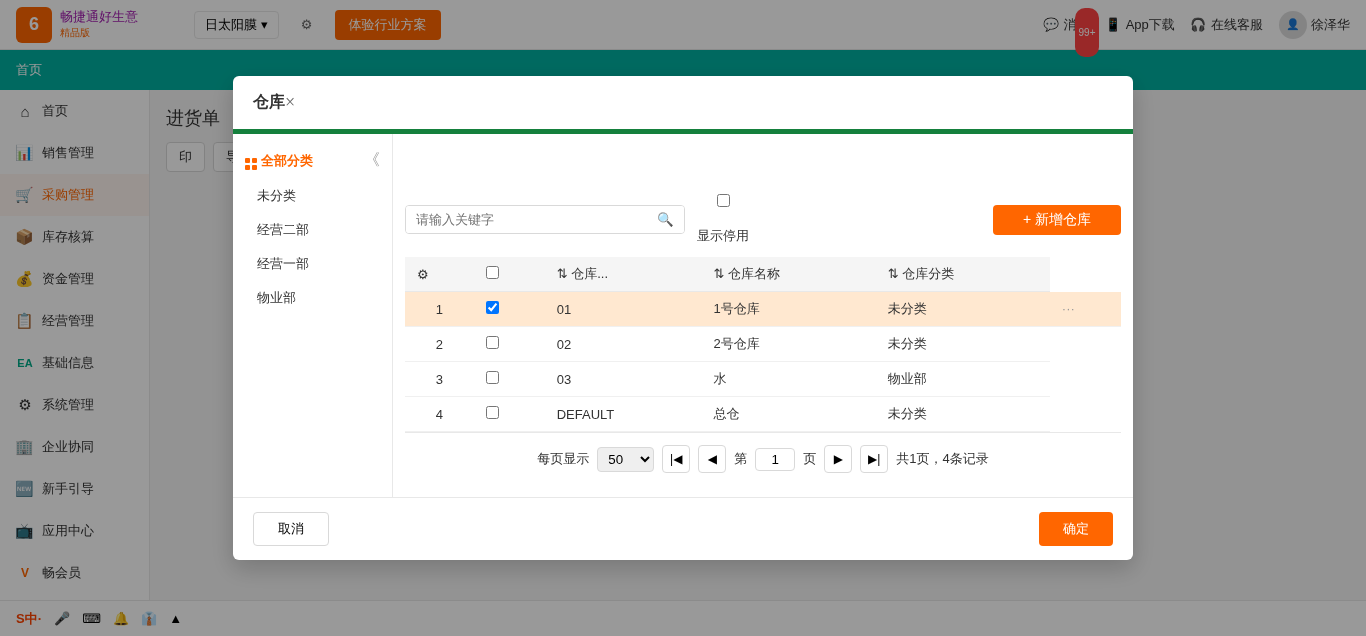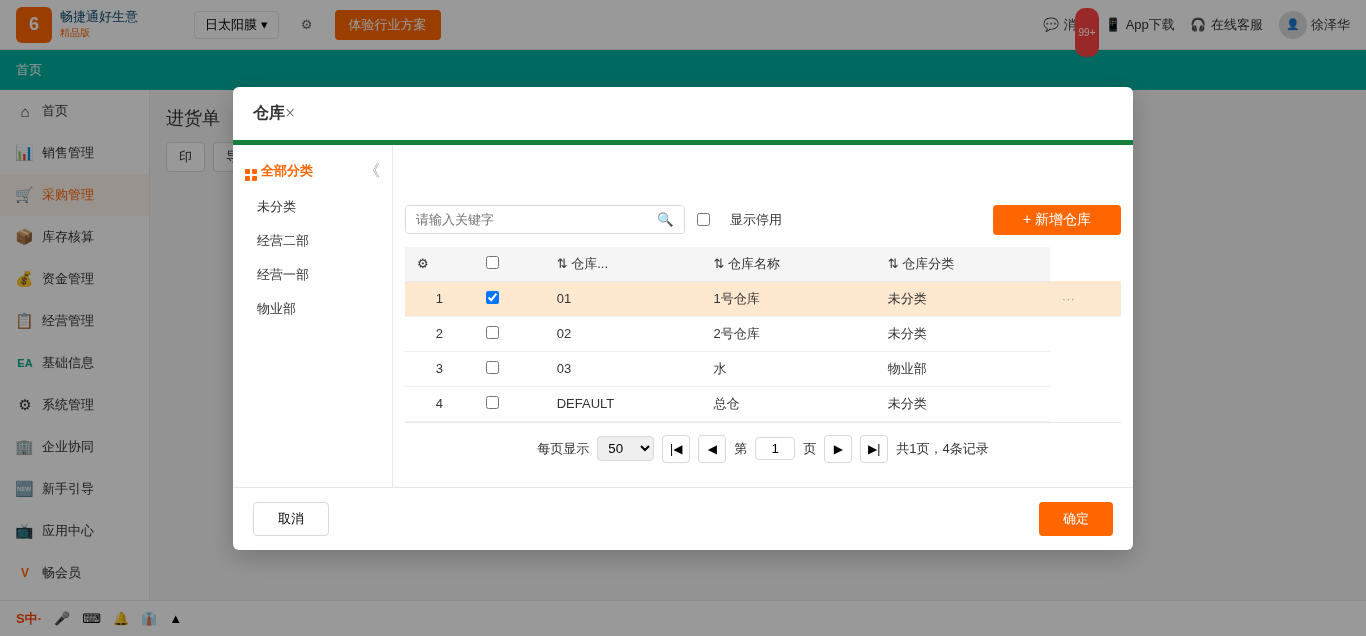--- a/index.html
+++ b/index.html
@@ -18,21 +18,21 @@
     }
     .logo-area {
       display: flex; align-items: center; gap: 8px;
       width: 150px;
     }
     .logo-icon {
       width: 36px; height: 36px; background: #ff6600; border-radius: 6px;
       display: flex; align-items: center; justify-content: center;
       color: white; font-weight: bold; font-size: 18px;
     }
-    .logo-text { font-size: 13px; color: #0c4a6e; line-height: 1.3; }
+    .logo-text { font-size: 13px; color: #a21caf; line-height: 1.3; }
     .logo-sub { font-size: 10px; color: #ff6600; }
     .top-nav { display: flex; align-items: center; flex: 1; gap: 12px; }
     .store-selector {
       display: flex; align-items: center; gap: 4px;
       border: 1px solid #e8e8e8; border-radius: 4px;
       padding: 4px 10px; cursor: pointer; font-size: 13px; margin-left: 28px;
     }
     .settings-btn {
       width: 32px; height: 32px; display: flex; align-items: center; justify-content: center;
       cursor: pointer; color: #666;
@@ -119,21 +119,21 @@
     
     .table-area { flex: 1; display: flex; flex-direction: column; padding: 12px; }
     .table-toolbar { display: flex; align-items: center; gap: 12px; margin-bottom: 12px; margin-top: 48px; }
     .search-box {
       display: flex; align-items: center; border: 1px solid #d9d9d9;
       border-radius: 4px; overflow: hidden; flex: 1; max-width: 280px;
     }
     .search-input { border: none; outline: none; padding: 6px 10px; font-size: 13px; flex: 1; }
     .search-btn { padding: 6px 10px; background: white; border: none; cursor: pointer; color: #666; }
     .show-disabled { display: flex; align-items: center; gap: 6px; font-size: 13px; color: #333; }
-    .checkbox-label { display: flex; align-items: center; gap: 20px; cursor: pointer; }
+    .checkbox-label { display: flex; align-items: center; gap: 20px; cursor: pointer; flex-direction: column; }
     .add-btn {
       background: #ff6600; color: white; border: none; border-radius: 4px;
       padding: 6px 30px; cursor: pointer; font-size: 14px; margin-left: auto;
     }
 
     
     .data-table { width: 100%; border-collapse: collapse; font-size: 13px; }
     .data-table th {
       background: #f5f5f5; border-bottom: 1px solid #e8e8e8;
       padding: 8px 12px; text-align: left; color: #333; font-weight: normal;

